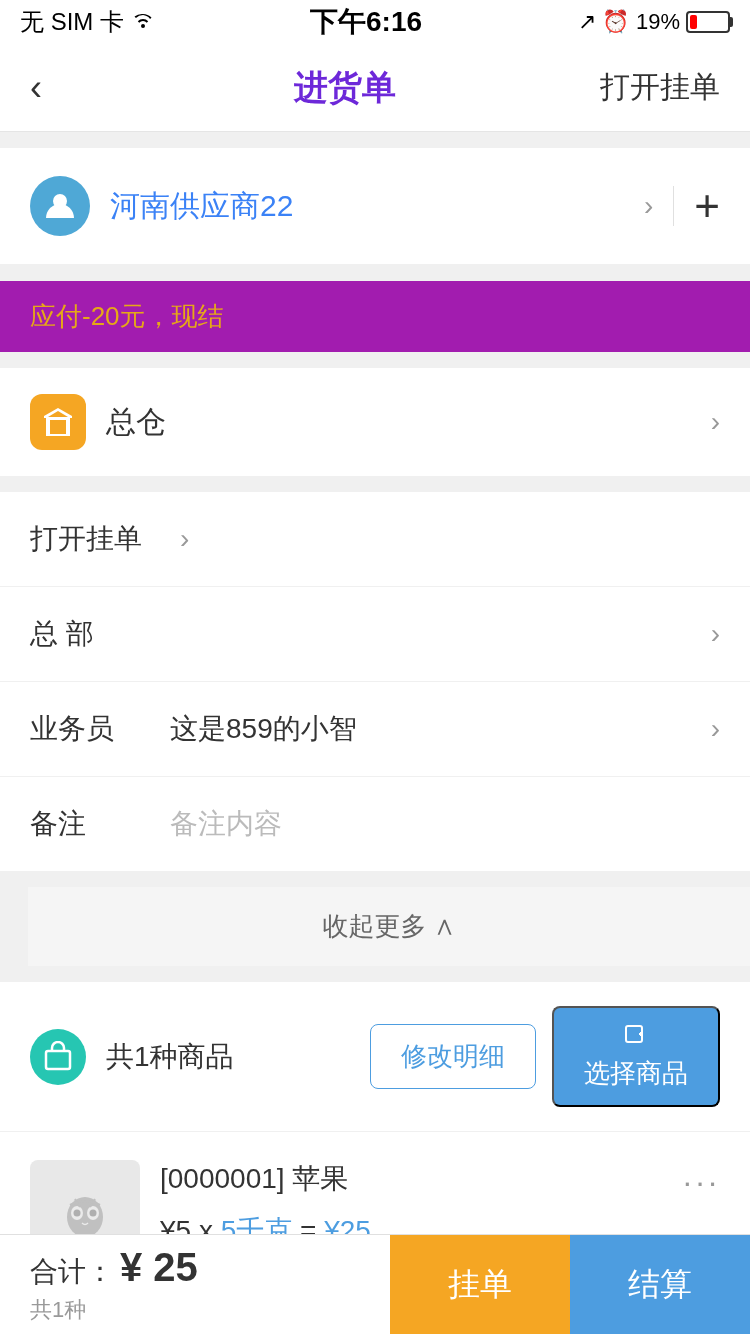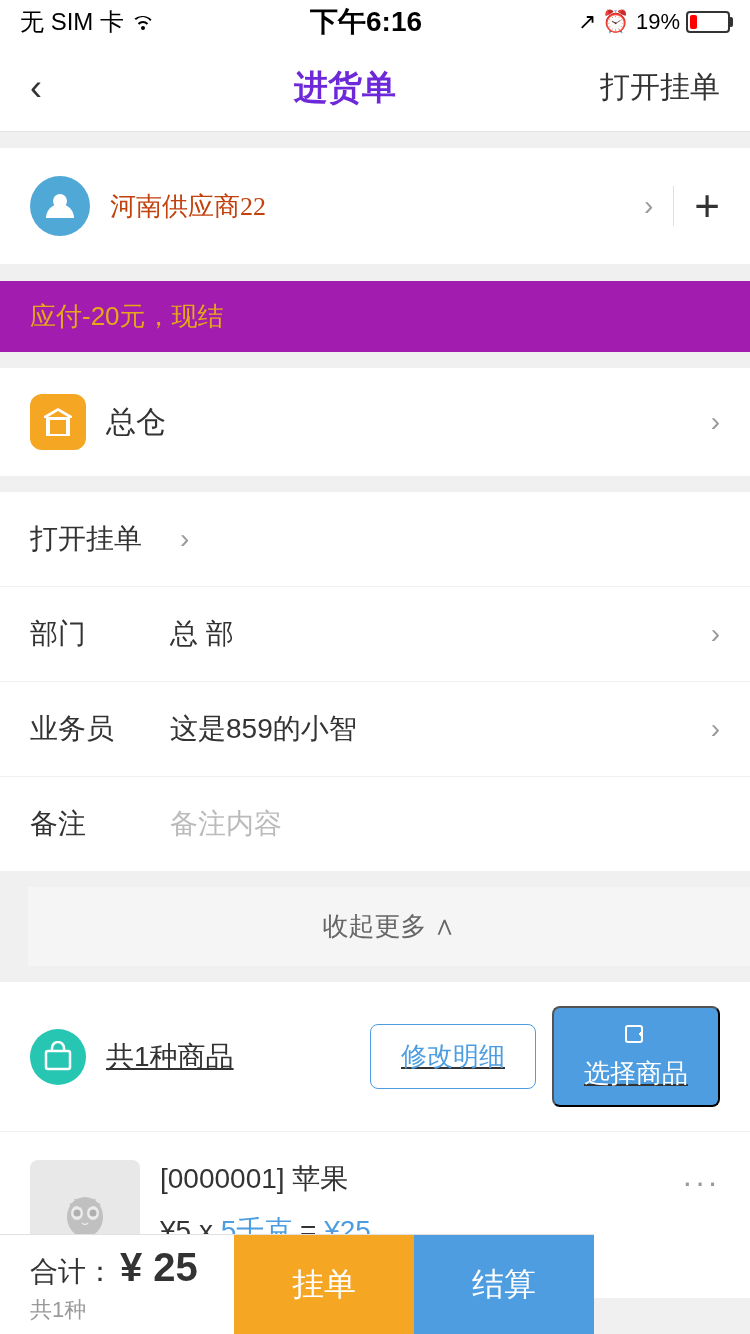--- a/index.html
+++ b/index.html
@@ -17,21 +17,21 @@
     .status-bar {
       height: 44px;
       background: #fff;
       display: flex;
       align-items: center;
       justify-content: space-between;
       padding: 0 20px;
       font-size: 24px;
       color: #000;
     }
-    .status-left { display: flex; align-items: center; gap: 8px; }
+    .status-left { display: flex; gap: 8px; }
     .status-center { font-size: 28px; font-weight: 600; }
     .status-right { display: flex; align-items: center; gap: 6px; font-size: 22px; }
     .battery {
       width: 44px; height: 22px; border: 2px solid #333; border-radius: 4px; position: relative; display: flex; align-items: center; padding: 2px;
     }
     .battery::after { content: ''; width: 3px; height: 10px; background: #333; position: absolute; right: -5px; top: 50%; transform: translateY(-50%); border-radius: 0 2px 2px 0; }
     .battery-fill { width: 20%; height: 100%; background: #f00; border-radius: 2px; }
 
     
     .nav-bar {
@@ -59,21 +59,21 @@
       align-items: center;
       padding: 28px 30px;
       background: #fff;
       border-bottom: 1px solid #f0f0f0;
     }
     .supplier-avatar {
       width: 60px; height: 60px; border-radius: 50%; background: #4fa8d6;
       display: flex; align-items: center; justify-content: center;
       color: #fff; font-size: 28px; margin-right: 20px; flex-shrink: 0;
     }
-    .supplier-name { flex: 1; font-size: 26px; color: #c2410c; font-family: Liberation Serif, serif; }
+    .supplier-name { flex: 1; font-size: 30px; color: #3b82f6; }
     .supplier-divider { width: 1px; height: 40px; background: #e0e0e0; margin: 0 20px; }
     .supplier-add { font-size: 44px; color: #333; font-weight: 300; }
     .chevron { color: #999; font-size: 28px; margin-left: 10px; }
 
     
     .notice-bar {
       background: #a21caf;
       padding: 18px 30px;
       font-size: 26px;
       color: #e6a817;
@@ -119,21 +119,20 @@
       margin-left: 28px;
     }
 
     
     .product-header {
       background: #fff;
       display: flex;
       align-items: center;
       padding: 24px 30px;
       border-bottom: 1px solid #f0f0f0;
-      text-decoration: underline;
     }
     .product-icon {
       width: 56px; height: 56px; border-radius: 50%; background: #26c6b2;
       display: flex; align-items: center; justify-content: center;
       margin-right: 20px; flex-shrink: 0;
     }
     .product-count { flex: 1; font-size: 28px; color: #333; }
     .btn-modify {
       border: 1.5px solid #4d9de0; color: #4d9de0; background: #fff;
       padding: 14px 30px; border-radius: 8px; font-size: 26px; margin-right: 16px;
@@ -162,21 +161,21 @@
     .product-name { font-size: 28px; color: #333; margin-bottom: 14px; }
     .product-price { font-size: 28px; color: #333; }
     .price-blue { color: #4d9de0; }
     .product-more { color: #999; font-size: 32px; letter-spacing: 2px; align-self: flex-start; margin-top: 4px; }
 
     
     .bottom-bar {
       position: fixed;
       bottom: 0;
       left: 0;
-      width: 594px;
+      width: 750px;
       height: 100px;
       display: flex;
       align-items: stretch;
       background: #fff;
       border-top: 1px solid #e0e0e0;
     }
     .bottom-total {
       flex: 1;
       display: flex;
       flex-direction: column;
@@ -262,21 +261,20 @@
     <span class="chevron">›</span>
   </div>
 </div>
 
 <div class="section">
   <div class="form-row">
     <span class="form-label">打开挂单</span>
     <span class="chevron">›</span>
   </div>
   <div class="form-row">
-    <span class="form-label">部门</span>
     <span class="form-value">总 部</span>
     <span class="chevron">›</span>
   </div>
   <div class="form-row">
     <span class="form-label">业务员</span>
     <span class="form-value">这是859的小智</span>
     <span class="chevron">›</span>
   </div>
   <div class="form-row">
     <span class="form-label">备注</span>

